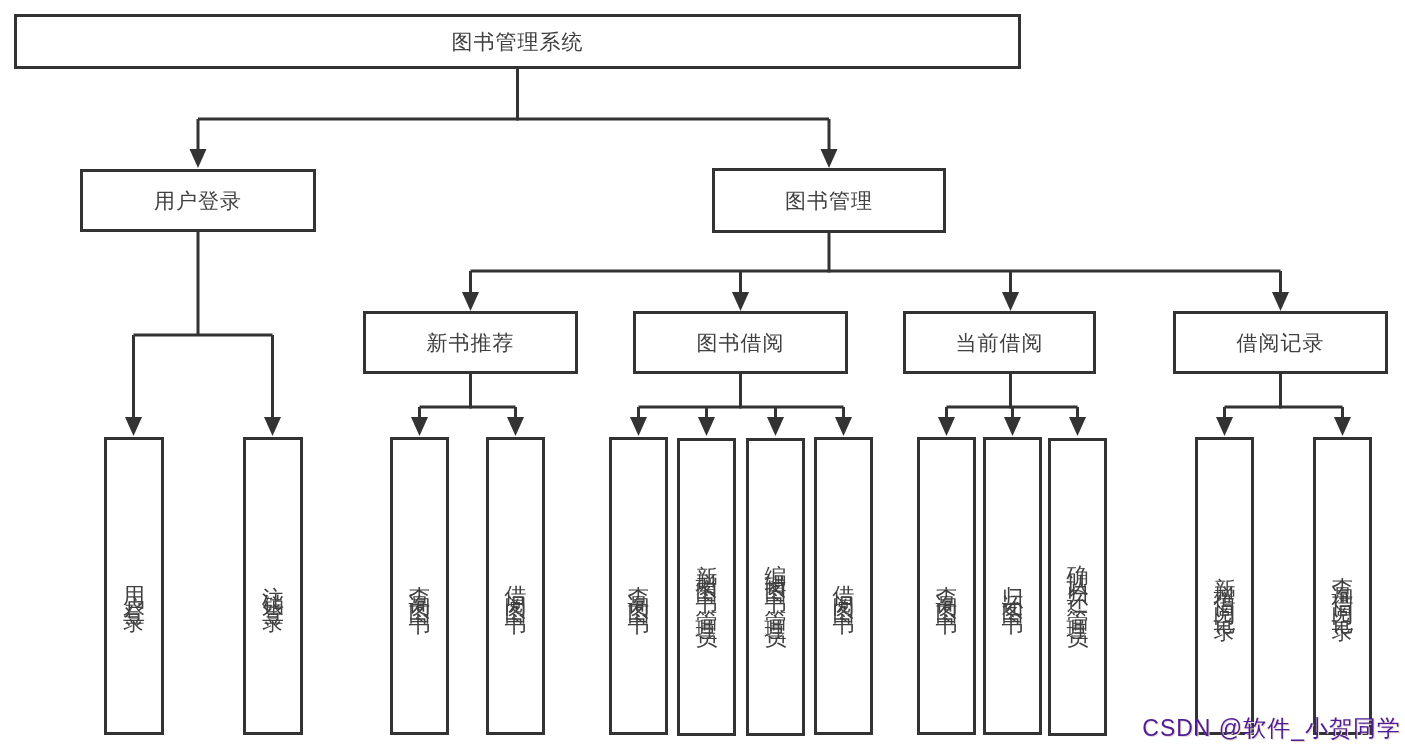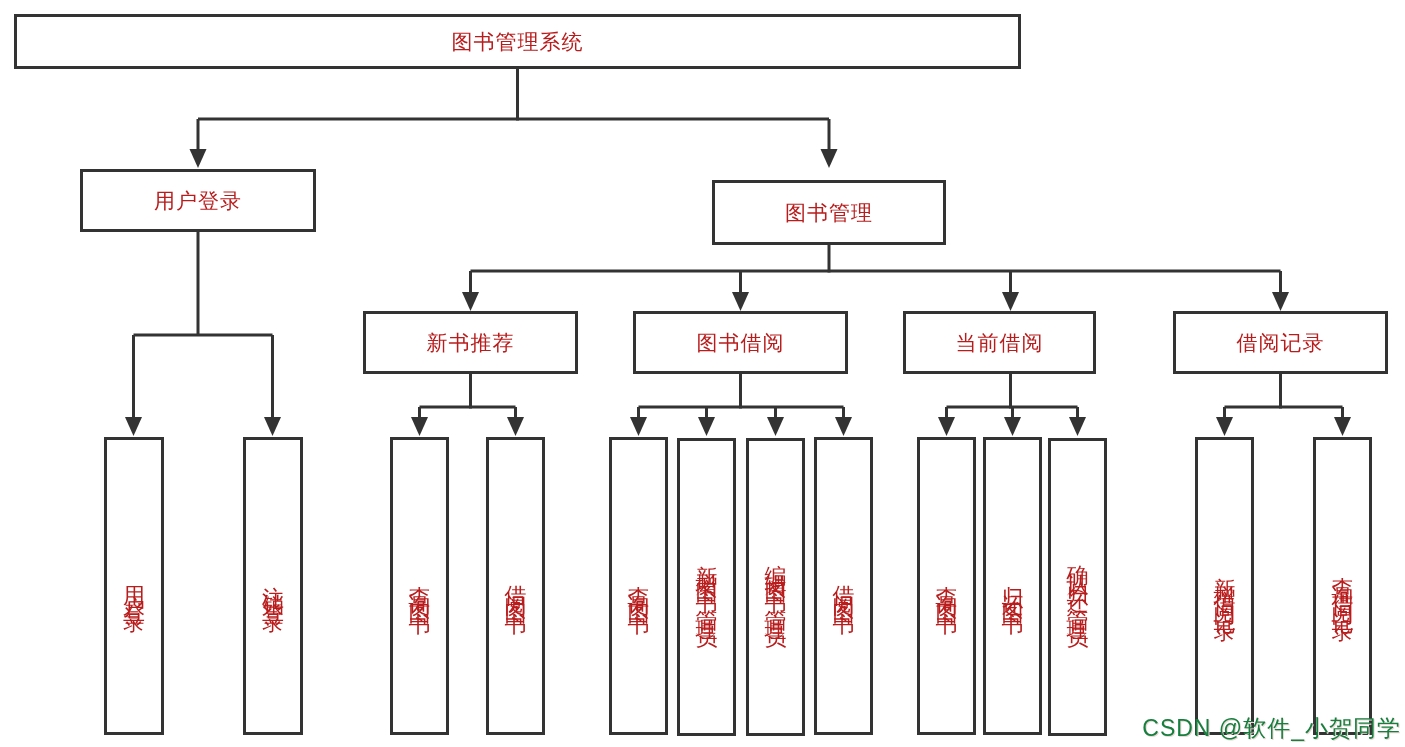--- a/index.html
+++ b/index.html
@@ -22,39 +22,39 @@
     height: 747px;
   }
   .box {
     position: absolute;
     box-sizing: border-box;
     background: #ffffff;
     border: 3px solid #333333;
     display: flex;
     align-items: center;
     justify-content: center;
-    color: #b91c1c;
+    color: #404040;
   }
   .root  { font-size: 21px; letter-spacing: 1px; }
   .lvl   { font-size: 21px; letter-spacing: 1px; }
   .leaf  { font-size: 22px; }
   .v .lbl {
     writing-mode: vertical-rl;
     text-orientation: mixed;
     letter-spacing: 9px;
     line-height: 1;
     white-space: nowrap;
   }
   .lbl { display: block; }
   .watermark {
     position: absolute;
     right: 4px;
     bottom: 3px;
     font-size: 23px;
-    color: #15803d;
+    color: #4c1d95;
     letter-spacing: 1px;
     text-shadow: 1px 1px 0 #ecd6d6;
     white-space: nowrap;
   }
 </style>
 </head>
 <body>
 
 <div class="canvas">
 
@@ -134,21 +134,21 @@
     </g>
   </svg>
 
   <div class="box root" style="left:14px;top:14px;width:1007px;height:55px">
     <span class="lbl">图书管理系统</span>
   </div>
 
   <div class="box lvl" style="left:80px;top:169px;width:236px;height:63px">
     <span class="lbl">用户登录</span>
   </div>
-  <div class="box lvl" style="left:712px;top:180px;width:234px;height:65px">
+  <div class="box lvl" style="left:712px;top:168px;width:234px;height:65px">
     <span class="lbl">图书管理</span>
   </div>
 
   <div class="box lvl" style="left:633px;top:311px;width:215px;height:63px">
     <span class="lbl">图书借阅</span>
   </div>
   <div class="box lvl" style="left:363px;top:311px;width:215px;height:63px">
     <span class="lbl">新书推荐</span>
   </div>
   <div class="box lvl" style="left:903px;top:311px;width:193px;height:63px">

